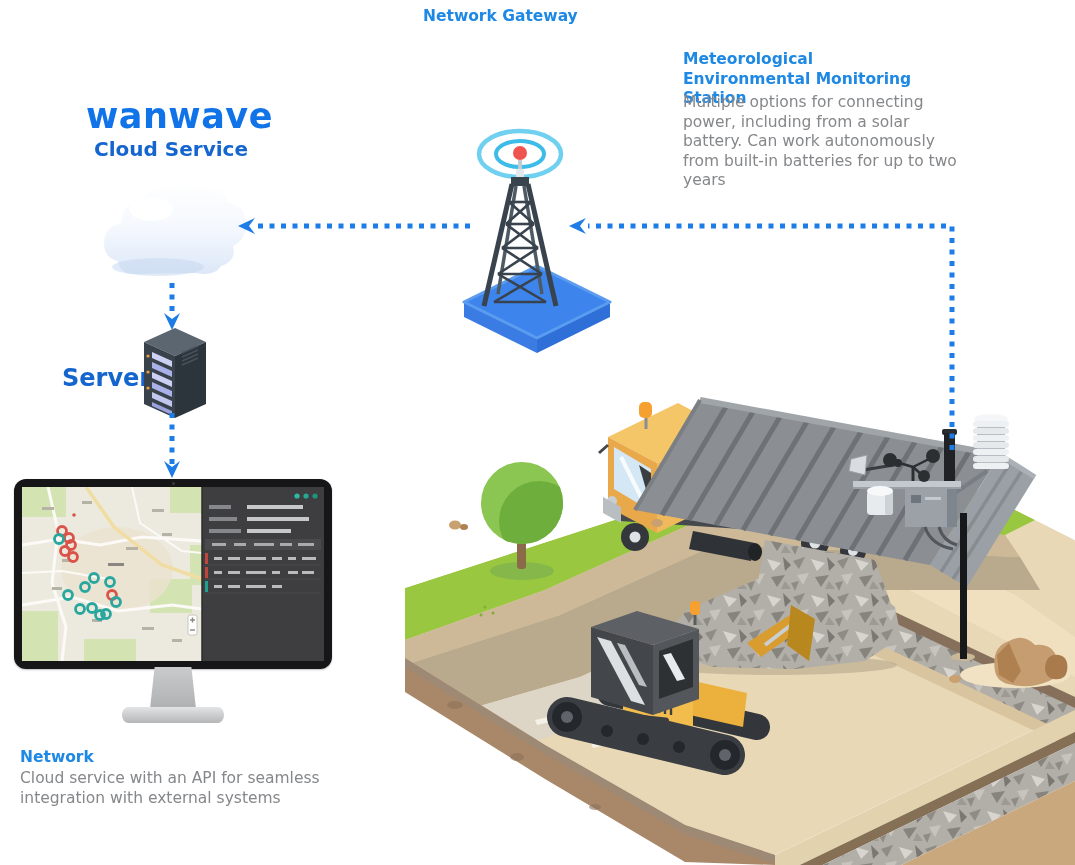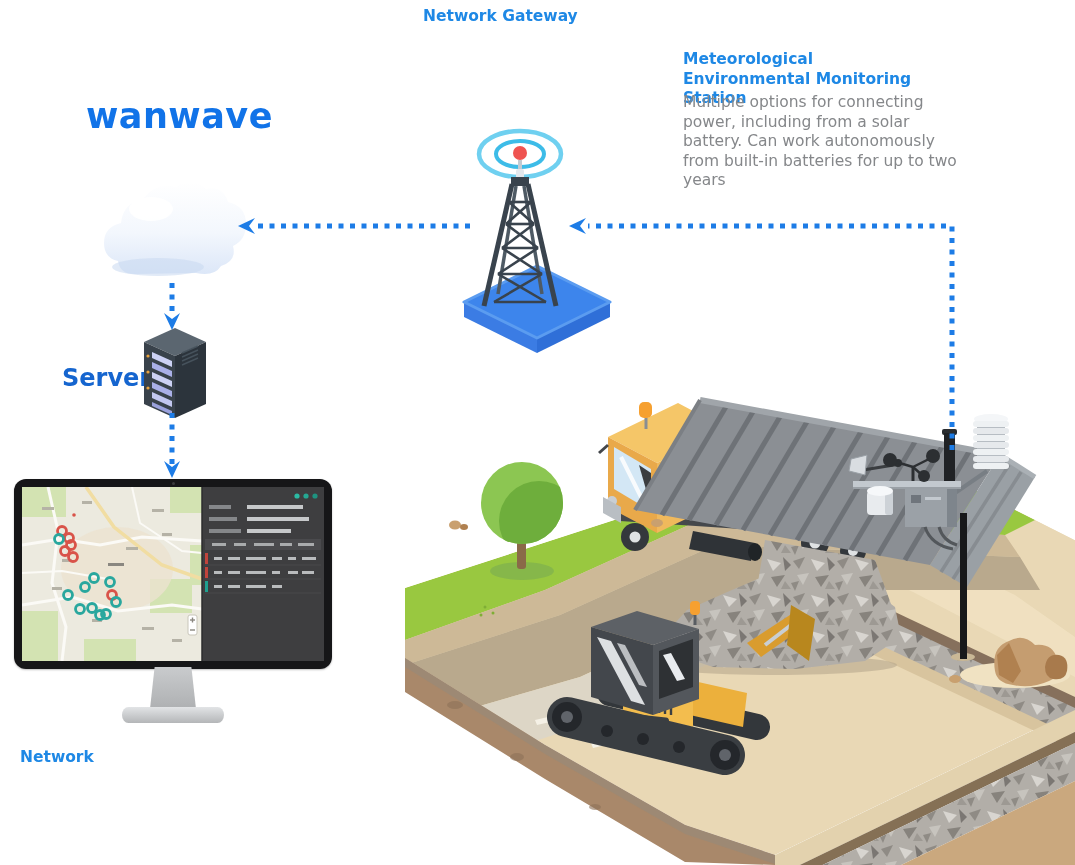--- a/index.html
+++ b/index.html
@@ -18,20 +18,21 @@
                 clip-path:polygon(10% 0,90% 0,100% 100%,0 100%);}
   .monitor-base{position:absolute;left:122px;top:707px;width:102px;height:16px;border-radius:8px/10px;
                 background:linear-gradient(#e2e4e6,#b4b6b8);}
 </style>
 </head>
 <body>
 
 <div id="canvas">
 
   <div class="abs logo" style="left:86px;top:96px;width:170px;text-align:center;">wanwave</div>
+  <div class="abs node-label" style="left:86px;top:137px;width:170px;text-align:center;">Cloud Service</div>
 
   <svg class="abs" style="left:96px;top:164px;" width="158" height="132" viewBox="0 0 158 132">
     <defs>
       <linearGradient id="cg" x1="0" y1="0" x2="0" y2="1">
         <stop offset="0" stop-color="#ffffff"></stop>
           <stop offset=".55" stop-color="#f3f7fd"></stop>
           <stop offset="1" stop-color="#dce7f8"></stop>
       </linearGradient>
     </defs>
     <path d="M 22 97 Q 8 94 8 79 Q 8 63 25 59 Q 27 39 47 35 Q 60 18 80 23 Q 96 12 110 25 Q 127 21 132 38 Q 150 42 150 60 Q 150 76 137 82 Q 141 97 125 102 Q 118 113 100 109 L 38 110 Q 24 110 22 97 Z" fill="url(#cg)"></path>
@@ -106,20 +107,21 @@
       <line x1="70" y1="98" x2="102" y2="122"></line>
         <line x1="98" y1="98" x2="66" y2="122"></line>
       <line x1="66" y1="122" x2="106" y2="148"></line>
         <line x1="102" y1="122" x2="62" y2="148"></line>
       <line x1="62" y1="148" x2="110" y2="176"></line>
         <line x1="106" y1="148" x2="58" y2="176"></line>
     </g>
   </svg>
 
   <div class="abs h-blue" style="left:20px;top:748px;">Network</div>
+  <div class="abs body-gray" style="left:20px;top:769px;width:302px;">Cloud service with an API for seamless integration with external systems</div>
 
   <div class="monitor-frame">
     <div class="monitor-cam"></div>
     <svg width="302" height="174" viewBox="0 0 302 174">
 
       <rect x="0" y="0" width="180" height="174" fill="#eceadf"></rect>
       <g fill="#d3e3b2">
         <rect x="0" y="0" width="44" height="30"></rect>
           <rect x="148" y="0" width="32" height="26"></rect>
         <rect x="0" y="124" width="36" height="50"></rect>

